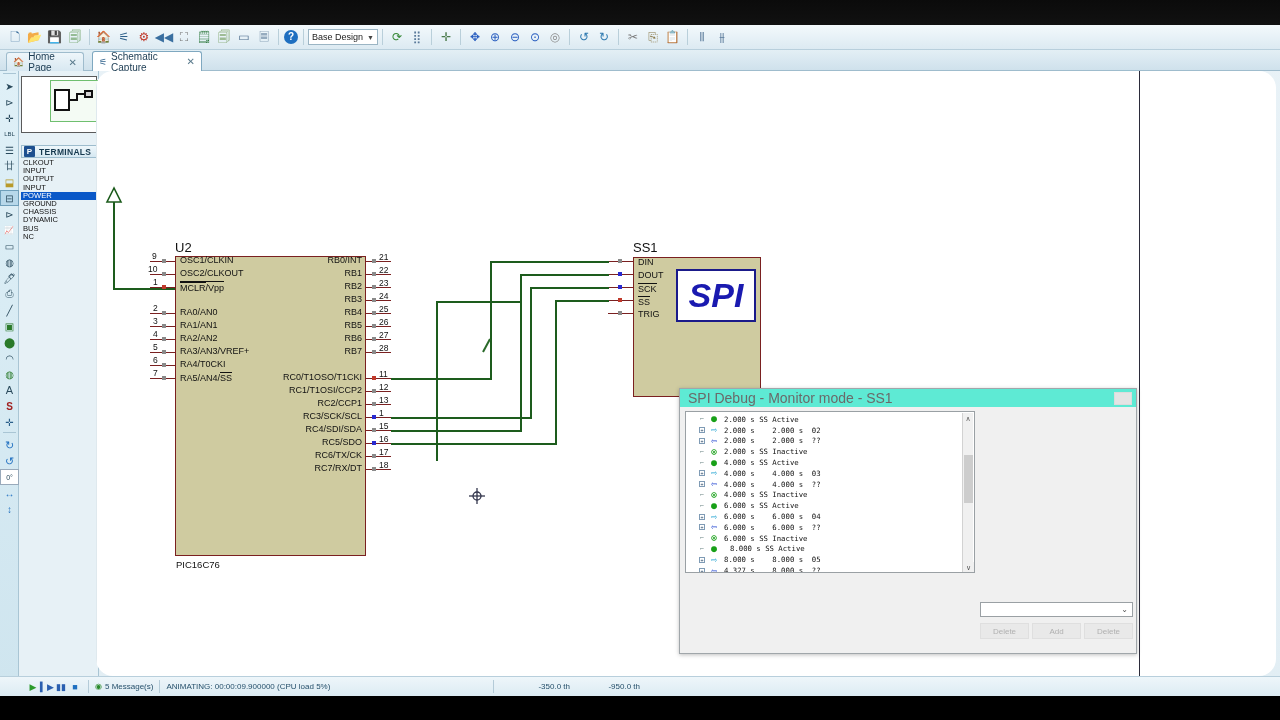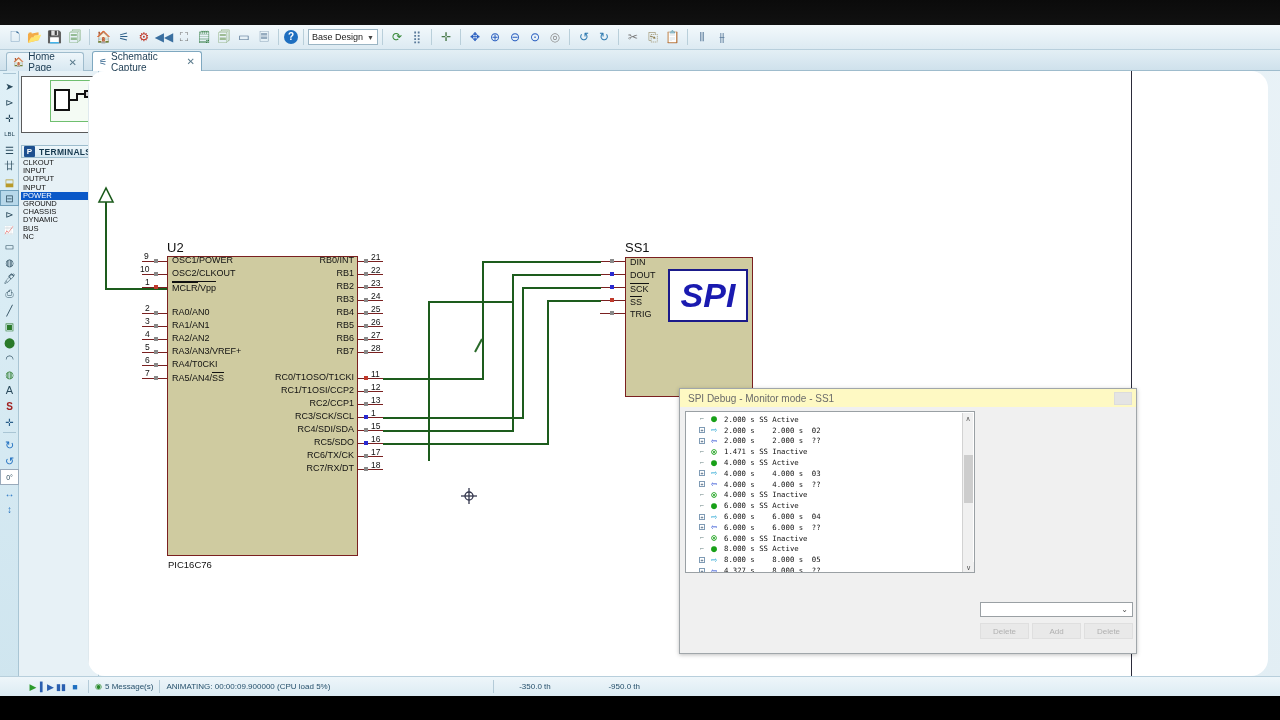--- a/index.html
+++ b/index.html
@@ -64,21 +64,21 @@
              display:flex; align-items:center; }
   .termhdr .pico { width:11px; height:11px; background:#1d4f8f; color:#fff; font-size:8px;
                    font-weight:bold; display:flex; align-items:center; justify-content:center;
                    margin:0 4px 0 2px; border-radius:1px; }
   .termhdr .tt { font-size:8.5px; font-weight:bold; color:#16394f; letter-spacing:.3px; }
   .termlist { position:absolute; left:2px; top:88px; width:76px; }
   .term { height:8.2px; font-size:7.6px; color:#111; padding-left:2px; line-height:8.2px; }
   .term.sel { background:#0a58c8; color:#fff; }
 
   
-  .canvas { position:absolute; left:88px; top:71px; width:1180px; height:605px;
+  .canvas { position:absolute; left:96px; top:71px; width:1180px; height:605px;
             background:#fff; overflow:hidden;border-radius:17px; }
   .sheetborder { position:absolute; left:1043px; top:0px; width:1px; height:605px; background:#2b2b3a; }
   .canvas-left-edge { position:absolute; left:0px; top:0; width:1px; height:605px; background:#dfe9ee; }
 
   
   .ic { position:absolute; background:#cfcba0; border:1.6px solid #7a2020; }
   .ic-ref { position:absolute; font-size:13px; color:#111; font-family:"Liberation Sans",sans-serif;}
   .ic-val { position:absolute; font-size:9.5px; color:#111; }
   .pl { position:absolute; font-size:9px; color:#111; white-space:nowrap; }
   .pr { position:absolute; font-size:9px; color:#111; white-space:nowrap; text-align:right; }
@@ -103,22 +103,22 @@
   
   .pwr svg { position:absolute; }
 
   
   .xhair { position:absolute; width:16px; height:16px; }
 
   
   .dlg { position:absolute; left:679px; top:388px; width:458px; height:266px;
          background:#f0f0f0; border:1px solid #a0a6aa; box-shadow:0 1px 4px rgba(0,0,0,.25); }
   .dlg-title { position:absolute; left:0; top:0; width:456px; height:18px;
-               background:#fef9c3; display:flex; align-items:center;
-               padding-left:8px; font-size:10px; color:#6a6a6a; }
+               background:#5eead4; display:flex; align-items:center;
+               padding-left:8px; font-size:14px; color:#6a6a6a; }
   .dlg-close { position:absolute; right:4px; top:3px; width:18px; height:13px;
                background:#e4e4e4; border:1px solid #dcdcdc; }
   .logbox { position:absolute; left:5px; top:22px; width:290px; height:162px;
             background:#fff; border:1px solid #9aa0a4; overflow:hidden; }
   .logrow { height:10.8px; display:flex; align-items:center; font-family:"DejaVu Sans Mono", monospace;
             font-size:7.3px; color:#111; white-space:pre; }
   .tree { width:22px; display:flex; align-items:center; justify-content:flex-end; padding-right:1px; }
   .plusbox { width:6px; height:6px; border:1px solid #7f9bb5; background:#fff;
              font-size:5px; line-height:5px; text-align:center; color:#204060; margin-right:2px; }
   .glyph { width:12px; text-align:center; font-size:9px; line-height:9px; }
@@ -324,21 +324,21 @@
     <div class="pinnum" style="left:57px;top:271px">5</div>
 
     <div class="pinw" style="left:54px;top:294px;width:25px"></div>
     <div class="pinsq" style="left:66px;top:292px"></div>
     <div class="pinnum" style="left:57px;top:284px">6</div>
 
     <div class="pinw" style="left:54px;top:307px;width:25px"></div>
     <div class="pinsq" style="left:66px;top:305px"></div>
     <div class="pinnum" style="left:57px;top:297px">7</div>
 
-    <div class="pl" style="left:84px;top:184px">OSC1/POWER</div>
+    <div class="pl" style="left:84px;top:184px">OSC1/CLKIN</div>
     <div class="pl" style="left:84px;top:197px">OSC2/CLKOUT</div>
     <div class="pl ovl" style="left:84px;top:210px">
       <span style="border-top:1px solid #111;display:inline-block;line-height:10px">MCLR</span><span>/Vpp</span>
     </div>
     <div class="pl" style="left:84px;top:236px">RA0/AN0</div>
     <div class="pl" style="left:84px;top:249px">RA1/AN1</div>
     <div class="pl" style="left:84px;top:262px">RA2/AN2</div>
     <div class="pl" style="left:84px;top:275px">RA3/AN3/VREF+</div>
     <div class="pl" style="left:84px;top:288px">RA4/T0CKI</div>
     <div class="pl" style="left:84px;top:301px">
@@ -467,30 +467,30 @@
 
   <div class="dlg">
     <div class="dlg-title">SPI Debug - Monitor mode - SS1</div>
     <div class="dlg-close"></div>
 
     <div class="logbox">
       <div id="log-rows" style="padding:2px 0 0 0">
           <div class="logrow"><div class="tree"><span style="color:#9aa;font-size:7px;margin-right:3px">⌐</span></div><div class="glyph"><span style="color:#18a018;font-size:10px">●</span></div><div style="margin-left: 4px;">2.000 s SS Active</div></div>
           <div class="logrow"><div class="tree"><div class="plusbox">+</div></div><div class="glyph"><span style="color:#1aa0d0;font-size:10px">⇨</span></div><div style="margin-left: 4px;">2.000 s    2.000 s  02</div></div>
           <div class="logrow"><div class="tree"><div class="plusbox">+</div></div><div class="glyph"><span style="color:#1a3fd0;font-size:10px">⇦</span></div><div style="margin-left: 4px;">2.000 s    2.000 s  ??</div></div>
-          <div class="logrow"><div class="tree"><span style="color:#9aa;font-size:7px;margin-right:3px">⌐</span></div><div class="glyph"><span style="color:#18a018;font-size:10px">⊗</span></div><div style="margin-left: 4px;">1.471 s SS Inactive</div></div>
+          <div class="logrow"><div class="tree"><span style="color:#9aa;font-size:7px;margin-right:3px">⌐</span></div><div class="glyph"><span style="color:#18a018;font-size:10px">⊗</span></div><div style="margin-left: 4px;">2.000 s SS Inactive</div></div>
           <div class="logrow"><div class="tree"><span style="color:#9aa;font-size:7px;margin-right:3px">⌐</span></div><div class="glyph"><span style="color:#18a018;font-size:10px">●</span></div><div style="margin-left: 4px;">4.000 s SS Active</div></div>
           <div class="logrow"><div class="tree"><div class="plusbox">+</div></div><div class="glyph"><span style="color:#1aa0d0;font-size:10px">⇨</span></div><div style="margin-left: 4px;">4.000 s    4.000 s  03</div></div>
           <div class="logrow"><div class="tree"><div class="plusbox">+</div></div><div class="glyph"><span style="color:#1a3fd0;font-size:10px">⇦</span></div><div style="margin-left: 4px;">4.000 s    4.000 s  ??</div></div>
           <div class="logrow"><div class="tree"><span style="color:#9aa;font-size:7px;margin-right:3px">⌐</span></div><div class="glyph"><span style="color:#18a018;font-size:10px">⊗</span></div><div style="margin-left: 4px;">4.000 s SS Inactive</div></div>
           <div class="logrow"><div class="tree"><span style="color:#9aa;font-size:7px;margin-right:3px">⌐</span></div><div class="glyph"><span style="color:#18a018;font-size:10px">●</span></div><div style="margin-left: 4px;">6.000 s SS Active</div></div>
           <div class="logrow"><div class="tree"><div class="plusbox">+</div></div><div class="glyph"><span style="color:#1aa0d0;font-size:10px">⇨</span></div><div style="margin-left: 4px;">6.000 s    6.000 s  04</div></div>
           <div class="logrow"><div class="tree"><div class="plusbox">+</div></div><div class="glyph"><span style="color:#1a3fd0;font-size:10px">⇦</span></div><div style="margin-left: 4px;">6.000 s    6.000 s  ??</div></div>
           <div class="logrow"><div class="tree"><span style="color:#9aa;font-size:7px;margin-right:3px">⌐</span></div><div class="glyph"><span style="color:#18a018;font-size:10px">⊗</span></div><div style="margin-left: 4px;">6.000 s SS Inactive</div></div>
-          <div class="logrow"><div class="tree"><span style="color:#9aa;font-size:7px;margin-right:3px">⌐</span></div><div class="glyph"><span style="color:#18a018;font-size:10px">●</span></div><div style="margin-left: 4px;">8.000 s SS Active</div></div>
+          <div class="logrow"><div class="tree"><span style="color:#9aa;font-size:7px;margin-right:3px">⌐</span></div><div class="glyph"><span style="color:#18a018;font-size:10px">●</span></div><div style="margin-left: 10px;">8.000 s SS Active</div></div>
           <div class="logrow"><div class="tree"><div class="plusbox">+</div></div><div class="glyph"><span style="color:#1aa0d0;font-size:10px">⇨</span></div><div style="margin-left: 4px;">8.000 s    8.000 s  05</div></div>
           <div class="logrow"><div class="tree"><div class="plusbox">+</div></div><div class="glyph"><span style="color:#1a3fd0;font-size:10px">⇦</span></div><div style="margin-left: 4px;">4.327 s    8.000 s  ??</div></div>
         </div>
       <div class="scroll">
         <div class="ar">∧</div>
         <div class="th"></div>
         <div class="ar" style="position:absolute;bottom:0;width:11px">∨</div>
       </div>
     </div>
 
@@ -514,19 +514,19 @@
     <div class="anim-btn" style="color:#2a5fb0">▍▶</div>
     <div class="anim-btn" style="color:#2a5fb0">▮▮</div>
     <div class="anim-btn" style="color:#1f6fc0">■</div>
     <div class="sb-sep"></div>
     <div style="color:#2a8a2a;margin-right:3px">◉</div>
     <div>5 Message(s)</div>
     <div class="sb-sep"></div>
     <div>ANIMATING: 00:00:09.900000 (CPU load 5%)</div>
     <div style="flex:1"></div>
     <div class="sb-sep"></div>
-    <div style="width:70px;text-align:center">-350.0 th</div>
+    <div style="width:70px;text-align:right">-350.0 th</div>
     <div style="width:70px;text-align:right">-950.0 th</div>
     <div style="width:640px"></div>
   </div>
 </div>
 
 <div class="bottomblack"></div>
 
 </body></html>

